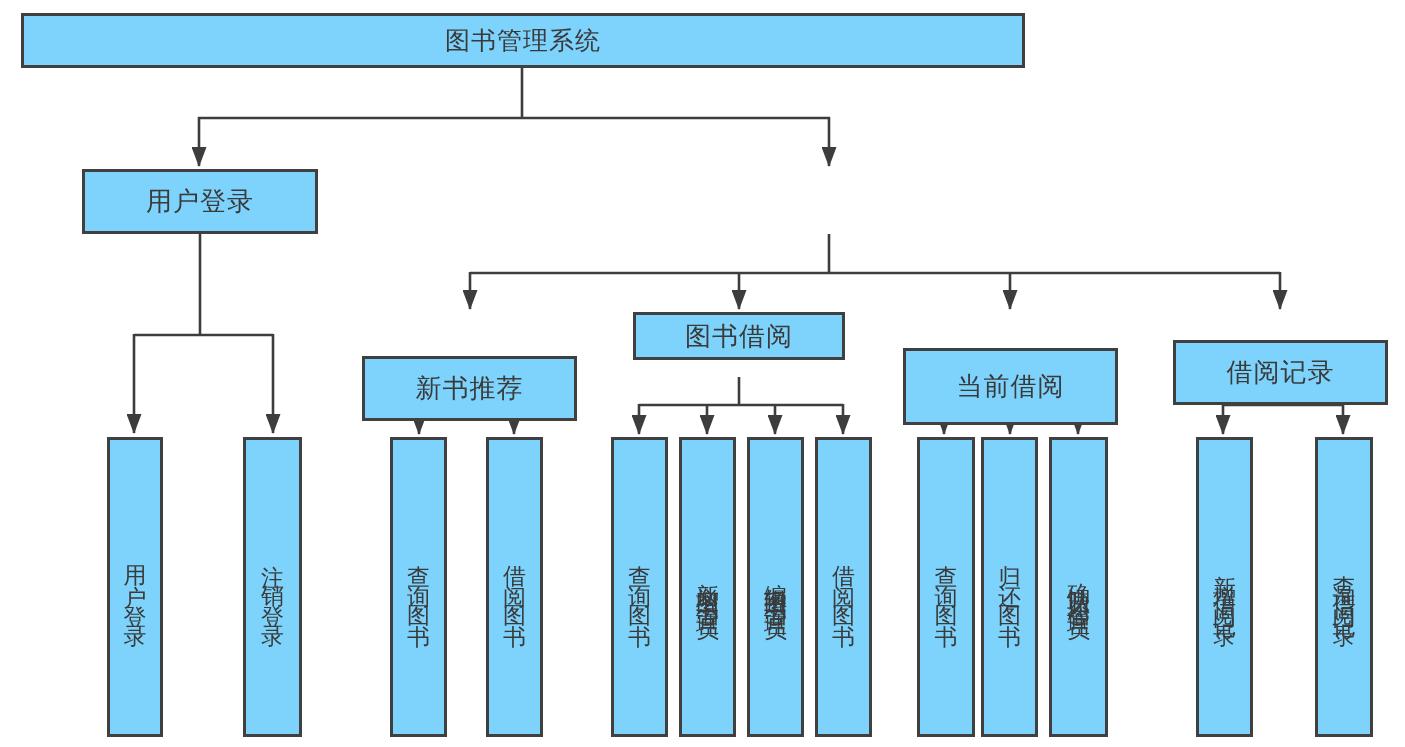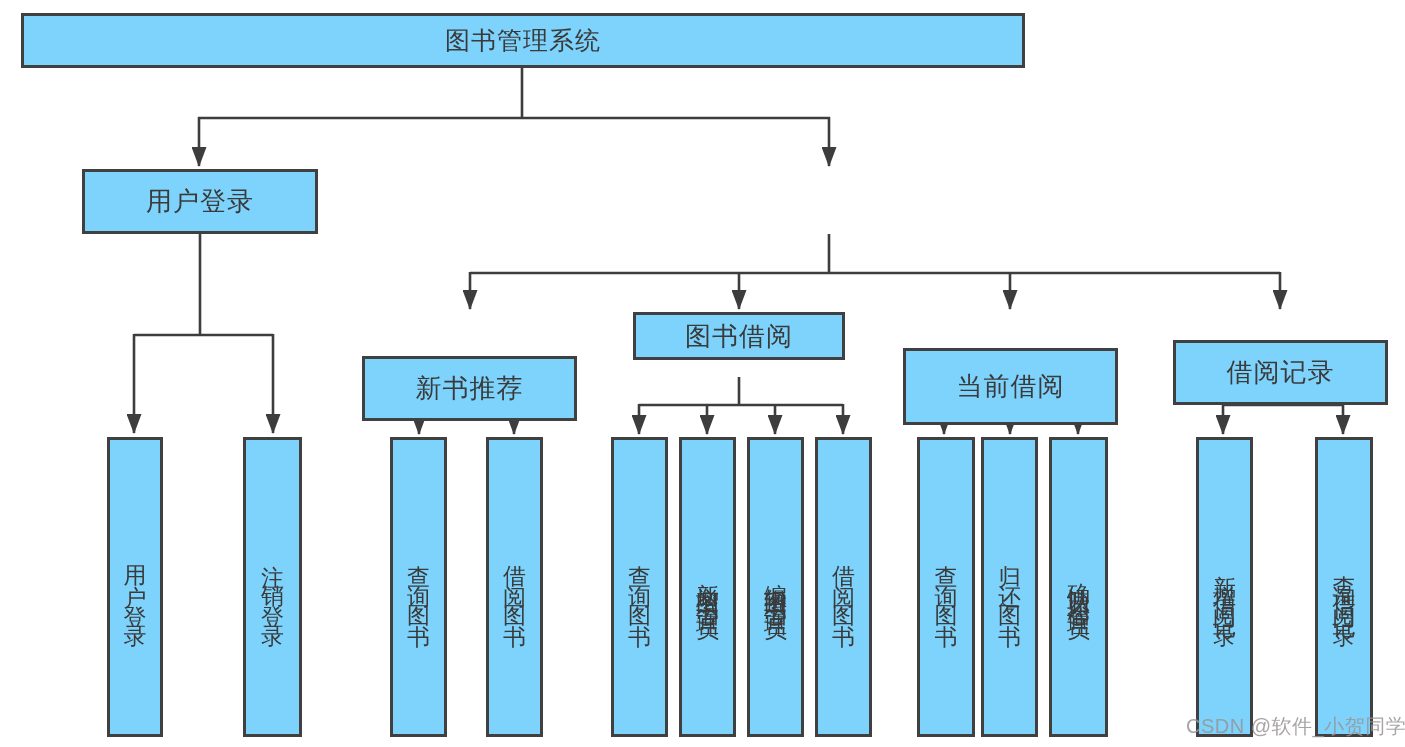--- a/index.html
+++ b/index.html
@@ -176,15 +176,14 @@
     <span>确认归还（管理员）</span>
   </div>
 
   <div class="box vbox ls6" style="left:1196px; top:437px; width:57px; height:300px;">
     <span>新增借阅记录</span>
   </div>
   <div class="box vbox ls6" style="left:1315px; top:437px; width:58px; height:300px;">
     <span>查询借阅记录</span>
   </div>
 
-  <div class="watermark">CSDN @软件_小贺同学</div>
 
 </div>
 
 </body></html>

